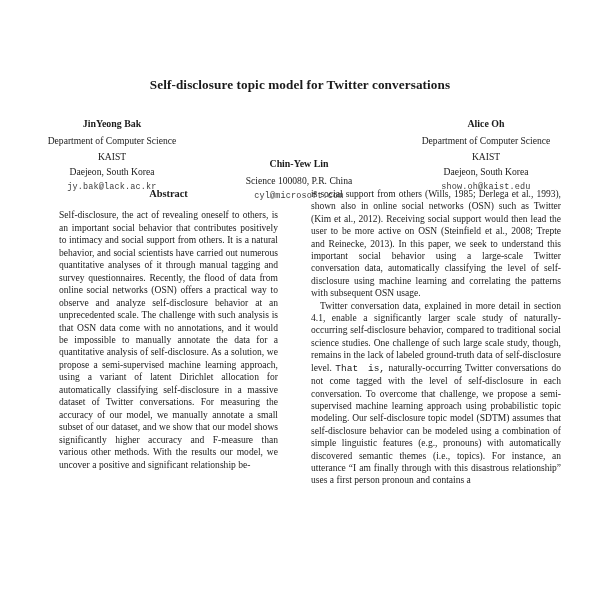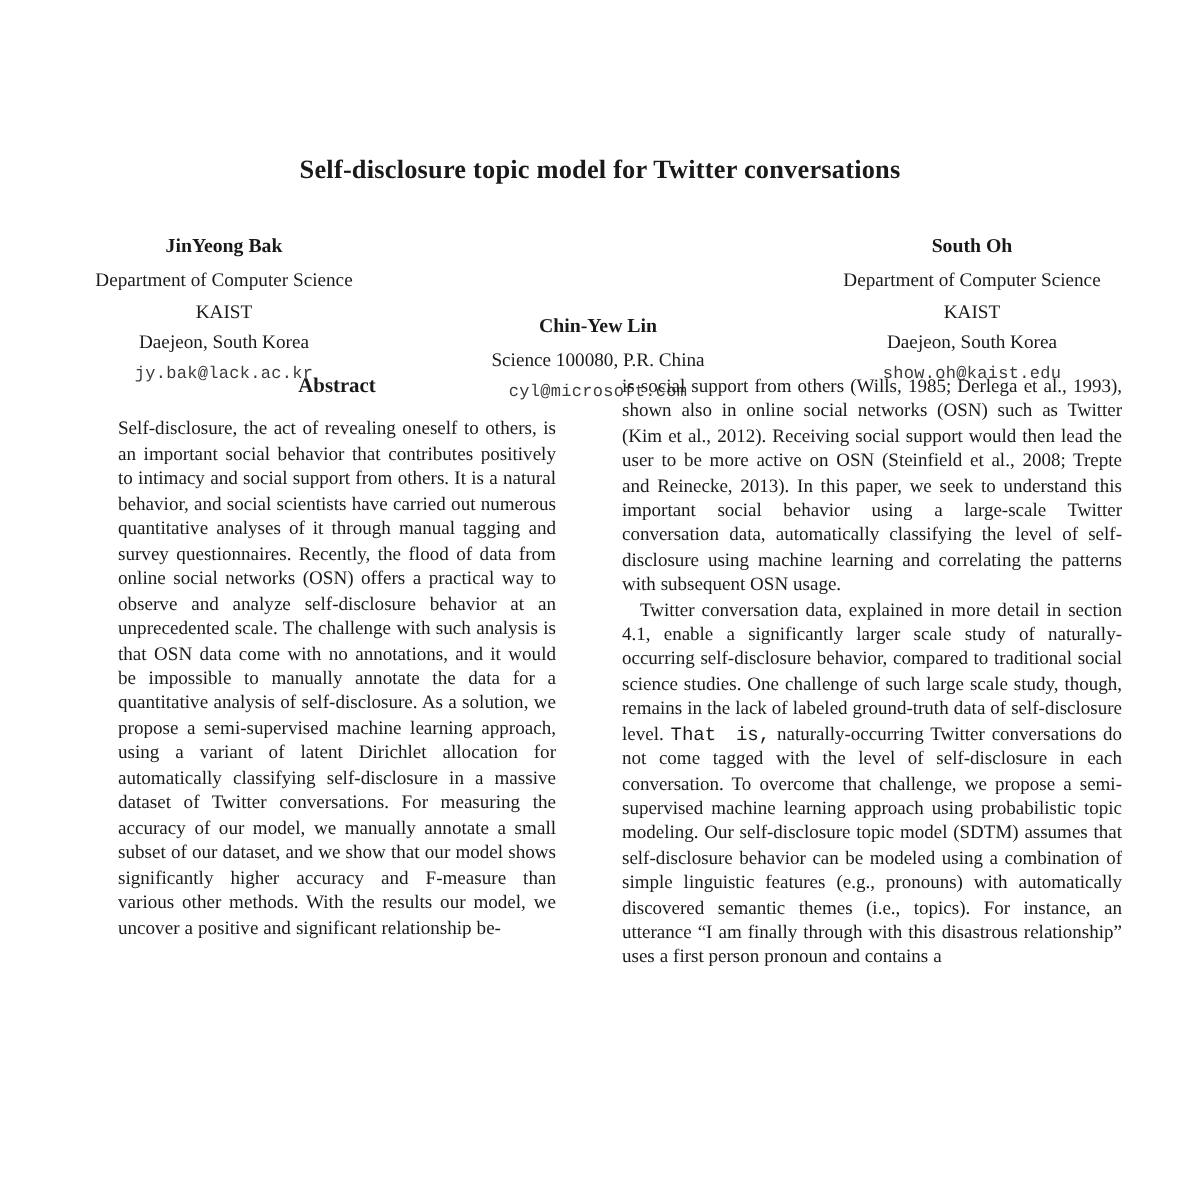--- a/index.html
+++ b/index.html
@@ -125,21 +125,21 @@
       <span class="author-email">jy.bak@lack.ac.kr</span>
     </div>
 
     <div class="author author-col-2">
       <span class="author-name">Chin-Yew Lin</span>
       <span class="author-line">Science 100080, P.R. China</span>
       <span class="author-email">cyl@microsoft.com</span>
     </div>
 
     <div class="author author-col-3">
-      <span class="author-name">South Oh</span>
+      <span class="author-name">Alice Oh</span>
       <span class="author-line">Department of Computer Science</span>
       <span class="author-line">KAIST</span>
       <span class="author-line">Daejeon, South Korea</span>
       <span class="author-email">show.oh@kaist.edu</span>
     </div>
 
   </div>
 
   <div class="columns">
 

